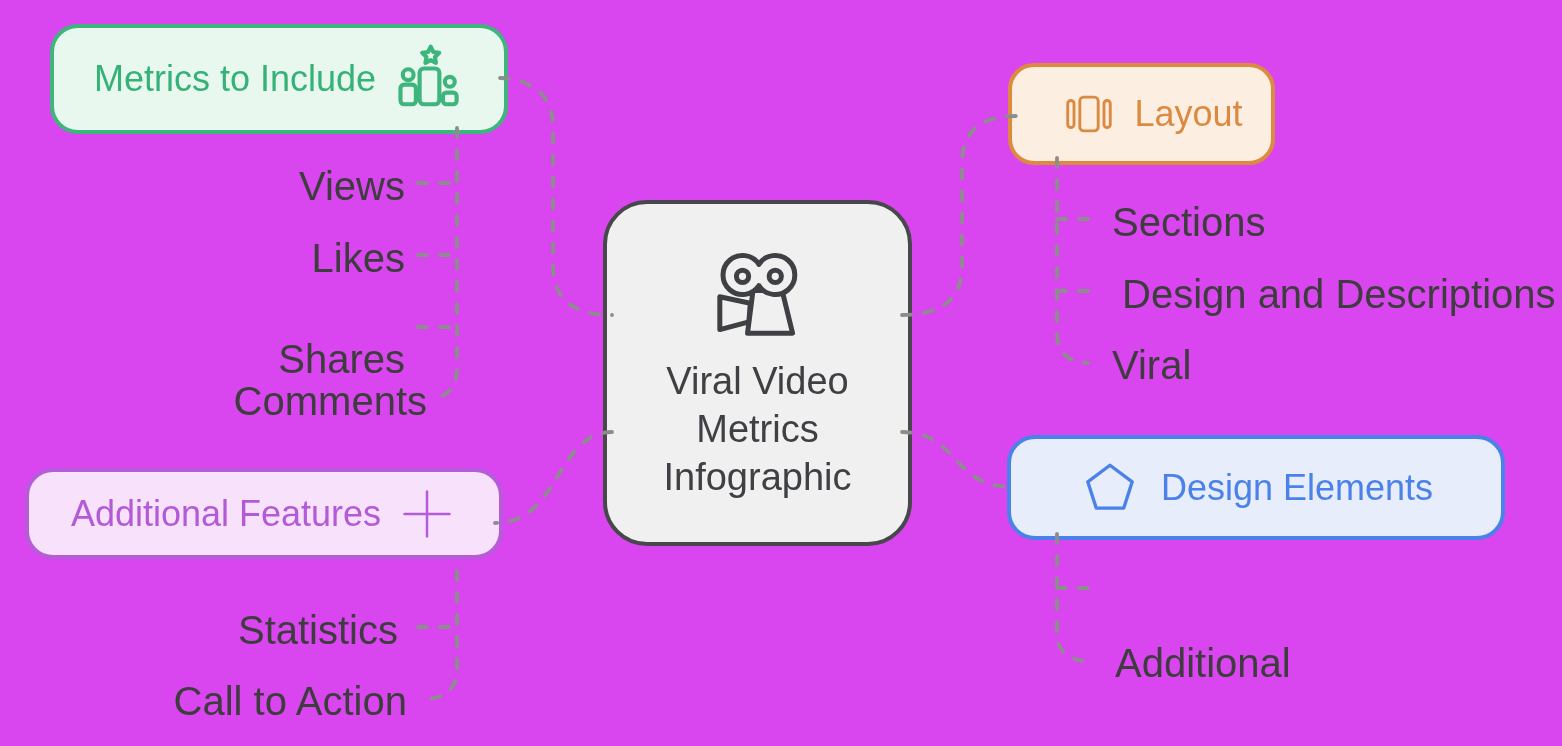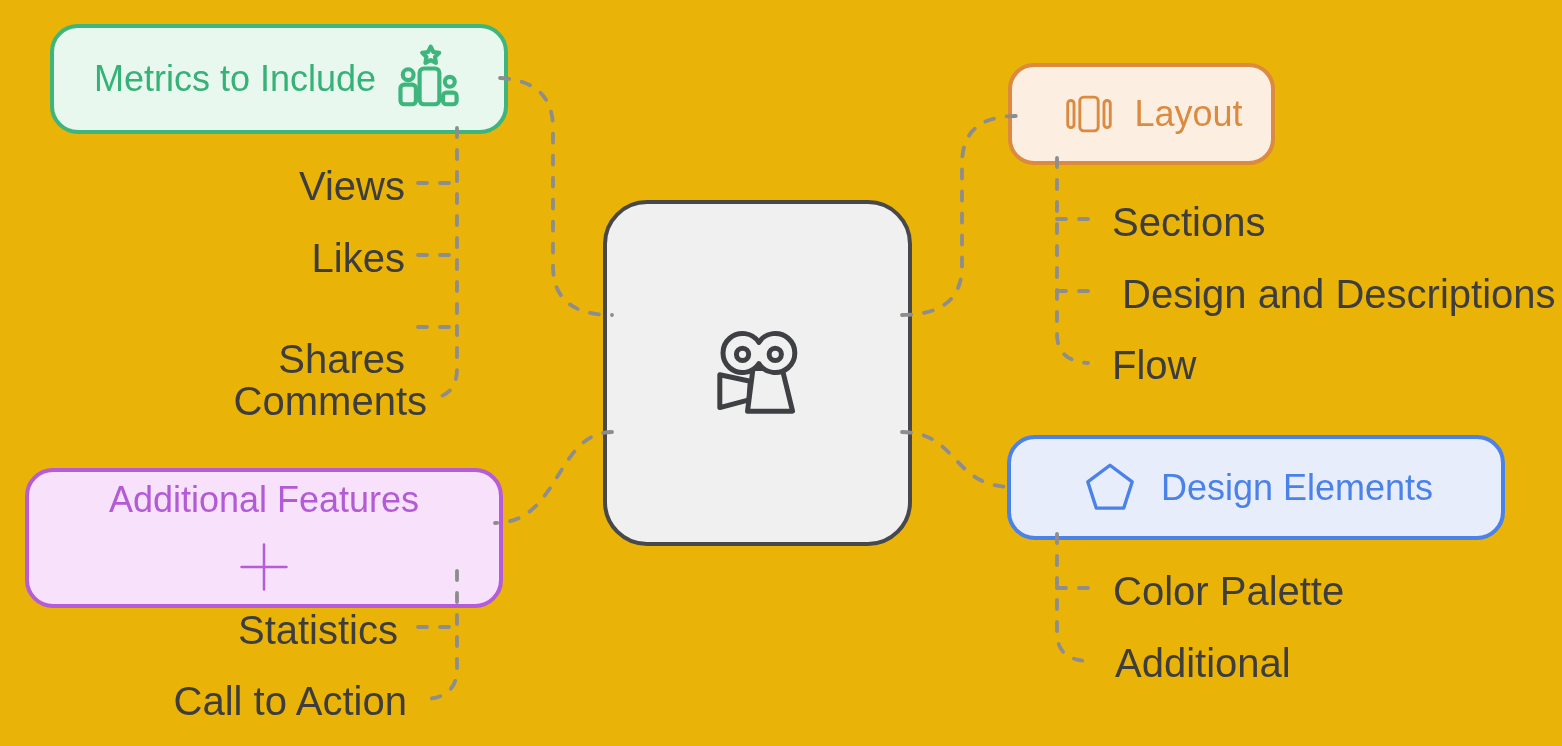--- a/index.html
+++ b/index.html
@@ -1,31 +1,31 @@
 <!DOCTYPE html>
 <html><head>
 <meta charset="utf-8">
 <style>
   html,body{margin:0;padding:0;background:#ffffff;}
   .canvas{
-    position:relative;width:1562px;height:746px;background:#eab308;
+    position:relative;width:1562px;height:746px;background:#d946ef;
     font-family:"Liberation Sans", sans-serif;overflow:hidden;
   }
   .node{
     position:absolute;display:flex;align-items:center;justify-content:center;
     box-sizing:border-box;border:4px solid;white-space:nowrap;z-index:1;
   }
   .branch{border-radius:28px;font-size:36px;}
   .node .label{white-space:nowrap;}
   #node-metrics{left:50px;top:24px;width:458px;height:110px;
     background:#e9f8ef;border-color:#3eb57c;color:#35b277;gap:14px;}
   #node-layout{left:1008px;top:63px;width:267px;height:102px;
     background:#fcefe2;border-color:#dc8a3f;color:#dc8a3f;gap:16px;border-radius:26px;padding-left:20px;}
-  #node-additional{left:25px;top:468px;width:478px;height:140px;
-    background:#f7e1fb;border-color:#b55cd9;color:#b35ad6;gap:16px;flex-direction:column;}
+  #node-additional{left:25px;top:468px;width:478px;height:91px;
+    background:#f7e1fb;border-color:#b55cd9;color:#b35ad6;gap:16px;}
   #node-design{left:1007px;top:435px;width:498px;height:105px;
     background:#e7edfb;border-color:#4b82ea;color:#4b82ea;gap:20px;}
   #node-center{
     left:603px;top:200px;width:309px;height:346px;border-radius:44px;
     background:#f0f0f0;border-color:#47484b;color:#3f4043;
     flex-direction:column;gap:12px;font-size:38px;z-index:1;
   }
   #node-center .title-line{display:block;line-height:48px;text-align:center;}
   .child{
     position:absolute;font-size:40px;line-height:1;color:#3d3d3d;z-index:1;white-space:nowrap;
@@ -81,35 +81,39 @@
   </div>
 
   <div class="node" id="node-center">
     <svg class="icon-svg" width="112" height="100" viewBox="0 0 24 22" fill="none" stroke="#3f4043" stroke-width="1.1" stroke-linejoin="round">
       <path d="M10.3,12.8 L3.6,11.4 L3.6,18.6 L10,16.9 Z" fill="#f0f0f0"></path>
       <path d="M10.9,10 L17.3,10 L19.6,19.4 L9.7,19.4 Z" fill="#f0f0f0"></path>
       <path d="M12.2,4.25 A4.3,4.3 0 1 0 12.2,8.95 A4.3,4.3 0 1 0 12.2,4.25 Z" fill="#f0f0f0"></path>
       <circle cx="8.6" cy="6.9" r="1.35"></circle>
       <circle cx="15.8" cy="6.9" r="1.35"></circle>
     </svg>
+    <div>
+      <span class="title-line">Viral Video</span>
+      <span class="title-line">Metrics</span>
+      <span class="title-line">Infographic</span>
+    </div>
   </div>
 
   <span class="child" style="right:1157px;top:166px;">Views</span>
   <span class="child" style="right:1157px;top:238px;">Likes</span>
   <span class="child" style="right:1157px;top:310px;margin-top:29px;">Shares</span>
   <span class="child" style="right:1135px;top:381px;">Comments</span>
 
   <span class="child" style="left:1112px;top:202px;">Sections</span>
   <span class="child" style="left:1122px;top:274px;">Design and Descriptions</span>
-  <span class="child" style="left:1112px;top:345px;">Flow</span>
+  <span class="child" style="left:1112px;top:345px;">Viral</span>
 
   <span class="child" style="right:1164px;top:610px;">Statistics</span>
   <span class="child" style="right:1155px;top:681px;">Call to Action</span>
 
-  <span class="child" style="left:1113px;top:571px;">Color Palette</span>
   <span class="child" style="left:1115px;top:643px;">Additional</span>
 
   <svg class="overlay">
     <path d="M500,78 Q553,81 553,128 L553,266 Q553,315 612,315"></path>
     <path d="M457,128 L457,369 Q457,396 430,399"></path>
     <path d="M418,183 L457,183"></path>
     <path d="M418,255 L457,255"></path>
     <path d="M418,327 L457,327"></path>
     <path d="M902,315 Q962,315 962,266 L962,164 Q962,116 1016,116"></path>
     <path d="M1057,158 L1057,334 Q1057,361 1088,363"></path>

